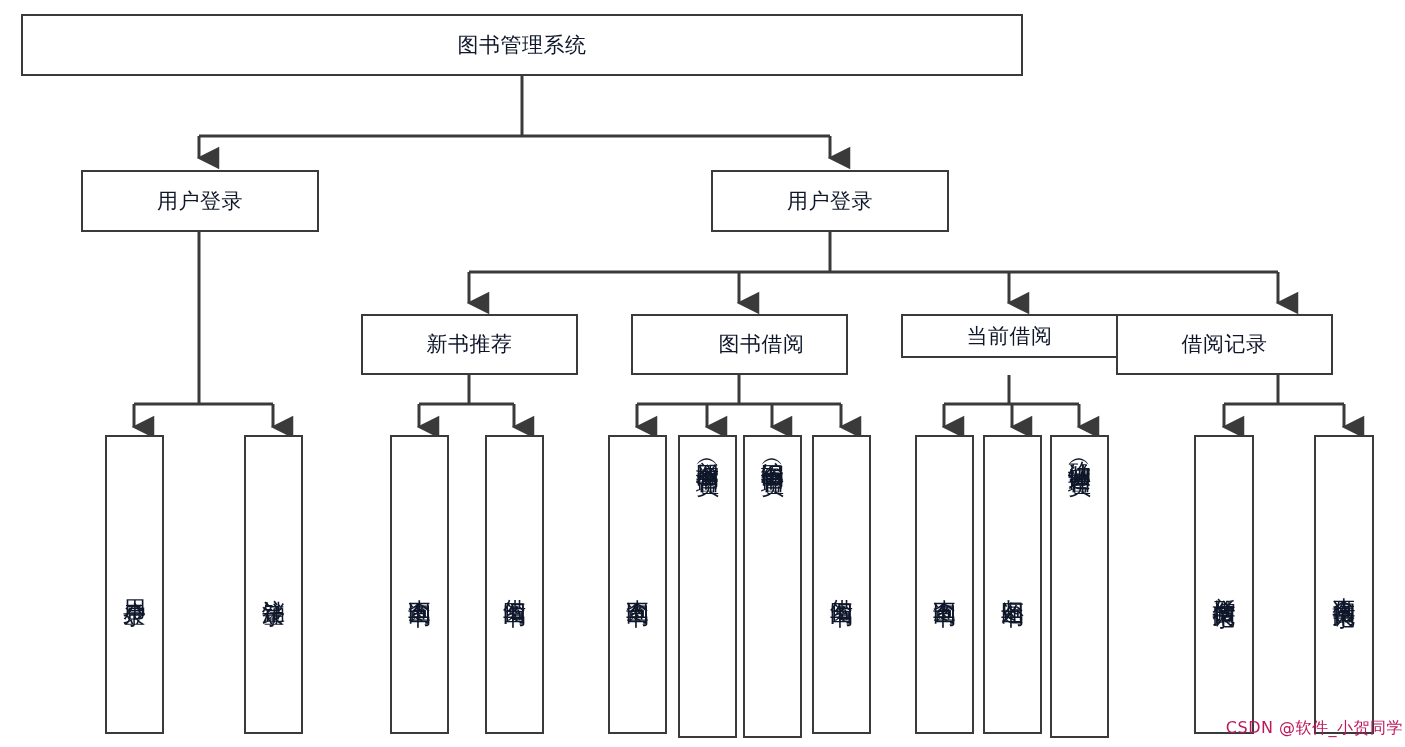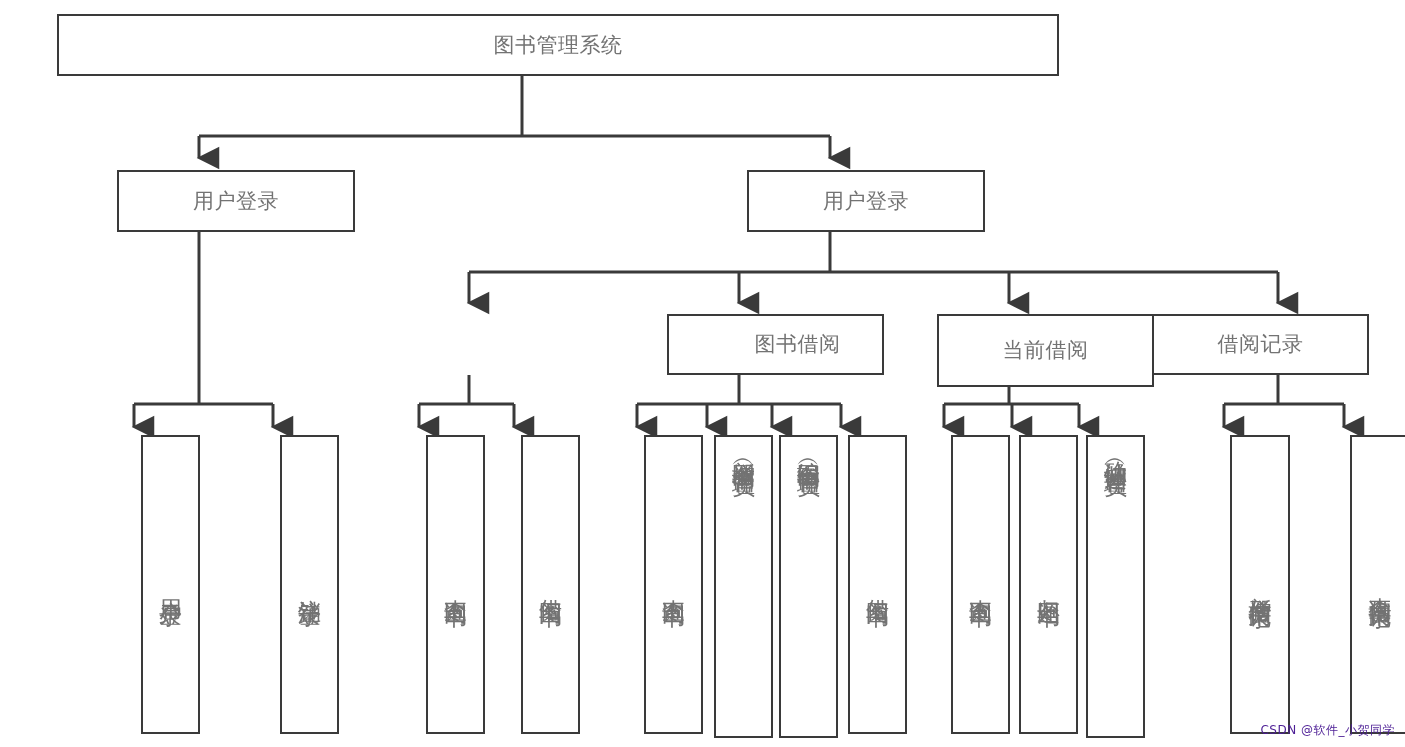--- a/index.html
+++ b/index.html
@@ -26,22 +26,21 @@
     pointer-events: none;
   }
   .node {
     position: absolute;
     box-sizing: border-box;
     border: 2px solid #3a3a3a;
     background: #ffffff;
     display: flex;
     align-items: center;
     justify-content: center;
-    color: #737373;
-    margin-left: 36px;
+    color: #0f172a;
   }
   .node-label {
     display: block;
     line-height: 1.18;
     letter-spacing: 0.5px;
     text-align: center;
     white-space: nowrap;
   }
   .horizontal .node-label {
     writing-mode: horizontal-tb;
@@ -56,24 +55,24 @@
     text-orientation: upright;
     font-size: 23px;
     letter-spacing: 2px;
   }
   .vertical.centered {
     align-items: center;
     padding-top: 0;
   }
   .watermark {
     position: absolute;
-    right: 10px;
+    right: 2px;
     bottom: 8px;
-    font-size: 12px;
-    color: #4c1d95;
+    font-size: 16px;
+    color: #be185d;
     letter-spacing: 0.5px;
     white-space: nowrap;
   }
 </style>
 </head>
 <body>
 
 <div id="canvas">
 
   <svg class="edges" viewBox="0 0 1405 747">
@@ -130,24 +129,27 @@
     <span class="node-label">图书管理系统</span>
   </div>
 
   <div class="node horizontal" style="left:81px; top:170px; width:238px; height:62px;">
     <span class="node-label">用户登录</span>
   </div>
   <div class="node horizontal" style="left:711px; top:170px; width:238px; height:62px;">
     <span class="node-label">用户登录</span>
   </div>
 
+  <div class="node horizontal" style="left:361px; top:314px; width:217px; height:61px;">
+    <span class="node-label">新书推荐</span>
+  </div>
   <div class="node horizontal" style="left:631px; top:314px; width:217px; height:61px;padding-left:44px;">
     <span class="node-label">图书借阅</span>
   </div>
-  <div class="node horizontal" style="left:901px; top:314px; width:217px; height:73px;">
+  <div class="node horizontal" style="left:901px; top:314px; width:217px; height:44px;">
     <span class="node-label">当前借阅</span>
   </div>
   <div class="node horizontal" style="left:1116px; top:314px; width:217px; height:61px;">
     <span class="node-label">借阅记录</span>
   </div>
 
   <div class="node vertical centered" style="left:105px; top:435px; width:59px; height:299px;">
     <span class="node-label">用户登录</span>
   </div>
   <div class="node vertical centered" style="left:244px; top:435px; width:59px; height:299px;">

